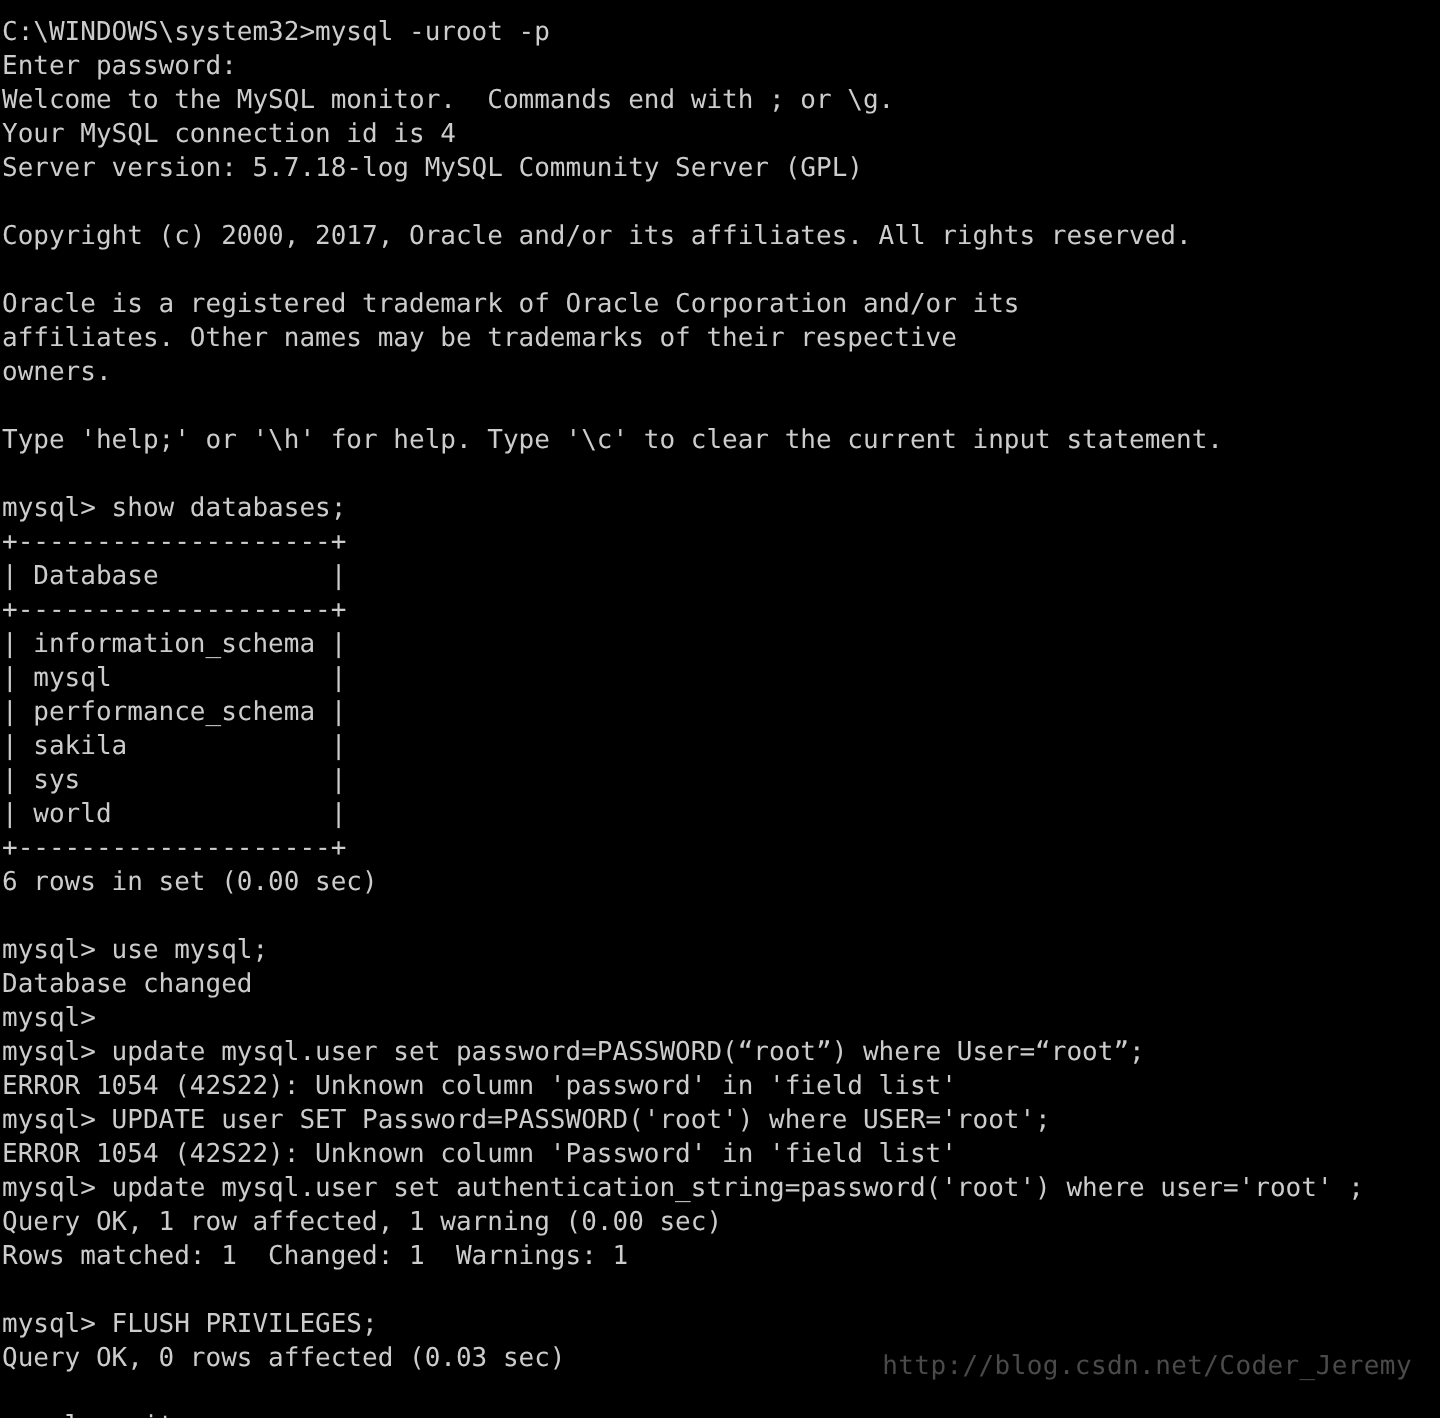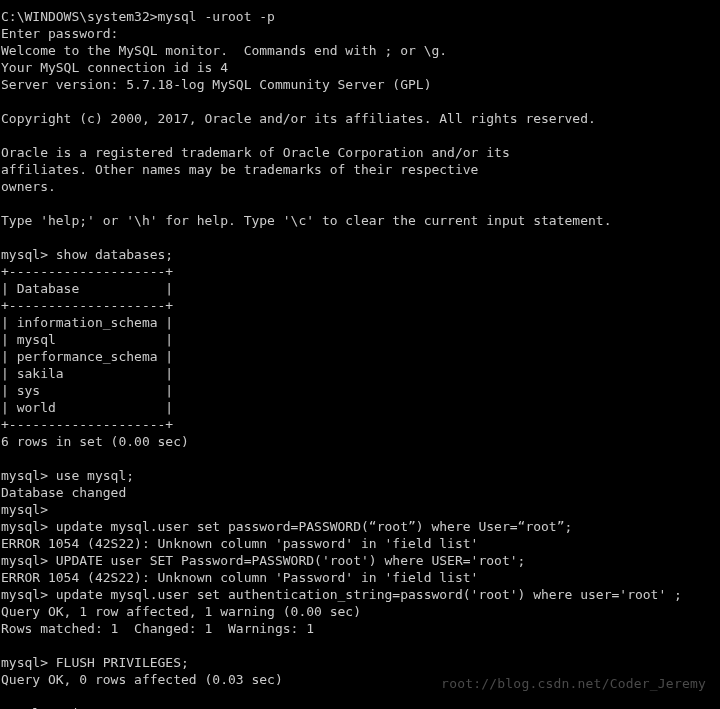--- a/index.html
+++ b/index.html
@@ -59,14 +59,14 @@
     white-space: pre;
     letter-spacing: 0.2px;
     user-select: none;
   }
 </style>
 </head>
 <body>
 
 <div id="terminal">
   <div id="console-lines"><span class="line">C:\WINDOWS\system32&gt;mysql -uroot -p</span><span class="line">Enter password:</span><span class="line">Welcome to the MySQL monitor.  Commands end with ; or \g.</span><span class="line">Your MySQL connection id is 4</span><span class="line">Server version: 5.7.18-log MySQL Community Server (GPL)</span><span class="line blank">&nbsp;</span><span class="line">Copyright (c) 2000, 2017, Oracle and/or its affiliates. All rights reserved.</span><span class="line blank">&nbsp;</span><span class="line">Oracle is a registered trademark of Oracle Corporation and/or its</span><span class="line">affiliates. Other names may be trademarks of their respective</span><span class="line">owners.</span><span class="line blank">&nbsp;</span><span class="line">Type 'help;' or '\h' for help. Type '\c' to clear the current input statement.</span><span class="line blank">&nbsp;</span><span class="line">mysql&gt; show databases;</span><span class="line">+--------------------+</span><span class="line">| Database           |</span><span class="line">+--------------------+</span><span class="line">| information_schema |</span><span class="line">| mysql              |</span><span class="line">| performance_schema |</span><span class="line">| sakila             |</span><span class="line">| sys                |</span><span class="line">| world              |</span><span class="line">+--------------------+</span><span class="line">6 rows in set (0.00 sec)</span><span class="line blank">&nbsp;</span><span class="line">mysql&gt; use mysql;</span><span class="line">Database changed</span><span class="line">mysql&gt;</span><span class="line">mysql&gt; update mysql.user set password=PASSWORD(“root”) where User=“root”;</span><span class="line">ERROR 1054 (42S22): Unknown column 'password' in 'field list'</span><span class="line">mysql&gt; UPDATE user SET Password=PASSWORD('root') where USER='root';</span><span class="line">ERROR 1054 (42S22): Unknown column 'Password' in 'field list'</span><span class="line">mysql&gt; update mysql.user set authentication_string=password('root') where user='root' ;</span><span class="line">Query OK, 1 row affected, 1 warning (0.00 sec)</span><span class="line">Rows matched: 1  Changed: 1  Warnings: 1</span><span class="line blank">&nbsp;</span><span class="line">mysql&gt; FLUSH PRIVILEGES;</span><span class="line">Query OK, 0 rows affected (0.03 sec)</span><span class="line blank">&nbsp;</span><span class="line">mysql&gt; quit</span></div>
-  <div class="watermark">root://blog.csdn.net/Coder_Jeremy</div>
+  <div class="watermark">http://blog.csdn.net/Coder_Jeremy</div>
 </div>
 
 </body></html>

